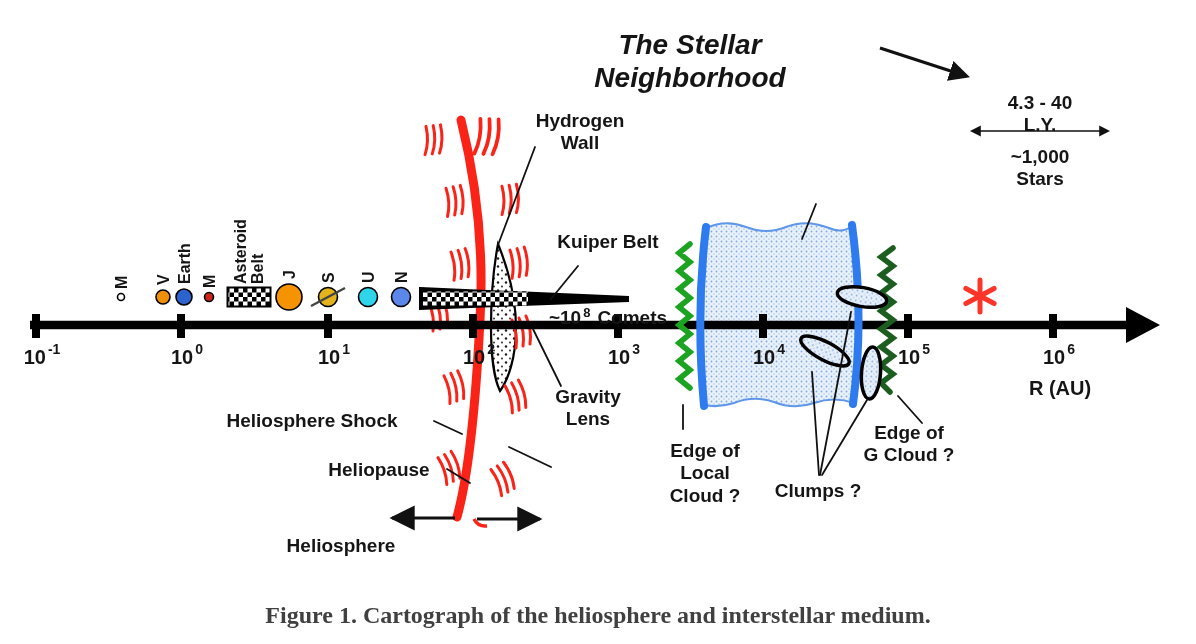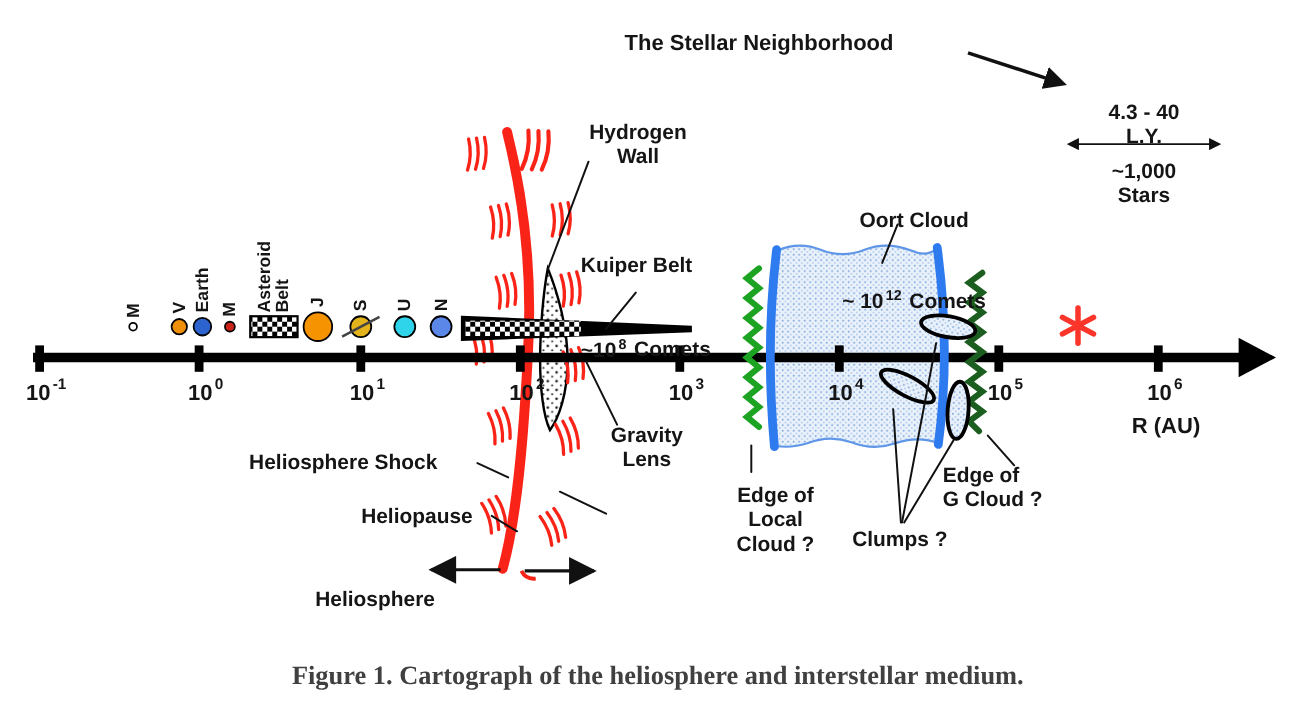--- a/index.html
+++ b/index.html
@@ -1,22 +1,22 @@
 <!DOCTYPE html>
 <html style="--red: #fa2318; --blue: #2e7bf0; --blue-fill: #e9f1fb; --green-local: #1ca321; --green-g: #1b5e1f; --asterisk-red: #fb352a;"><head>
 <meta charset="utf-8">
 <style>
   html,body{margin:0;padding:0;background:#ffffff;}
   #stage{position:relative;width:1196px;height:644px;background:#fff;overflow:hidden;
          font-family:"Liberation Sans","DejaVu Sans",sans-serif;color:#151515;}
   #art{position:absolute;left:0;top:0;}
   .t{position:absolute;font-weight:bold;color:#151515;white-space:pre-line;
      text-align:center;line-height:1.18;font-size:19px;}
-  .t.big{font-size:20px;}
-  .t.left{text-align:left;}
+  .t.big{font-size:28px;font-style:italic;}
+  .t.left{text-align:center;}
   .t sup{font-size:13px;margin:0 2px;}
   .unit{margin-left:5px;}
   .caption{position:absolute;left:0;top:602px;width:1196px;text-align:center;
      font-family:"Liberation Serif","DejaVu Serif",serif;font-weight:bold;font-size:24px;color:#404040;}
   .ticklabel{position:absolute;top:343px;transform:translateX(-50%);
      font-weight:bold;font-size:20px;white-space:nowrap;}
   .ticklabel sup{font-size:14px;position:relative;top:-2px;margin-left:2px;}
   .pl{position:absolute;font-weight:bold;font-size:16px;line-height:17px;
      transform-origin:0 100%;transform:rotate(-90deg);white-space:pre;text-align:left;}
   
@@ -174,26 +174,20 @@
 
   <div class="t big" style="left:540px;top:28px;width:300px;">The Stellar Neighborhood</div>
 
   <div class="t" style="left:985px;top:76px;width:110px;margin-top:16px;">4.3 - 40
 L.Y.</div>
 
   <div class="t" style="left:985px;top:146px;width:110px;">~1,000
 Stars</div>
 
 
-  <div class="t" style="left:741px;top:168px;width:180px;">
-    <div>Oort Cloud</div>
-    <div style="margin-top:3px;">
-      <span>~ 10</span><sup>12</sup><span class="unit">Comets</span>
-    </div>
-  </div>
 
   <div class="t" style="left:526px;top:110px;width:108px;">Hydrogen
 Wall</div>
 
   <div class="t left" style="left:528px;top:209px;width:160px;">
     <div>Kuiper Belt</div>
     <div style="margin-top:6px;">
       <span>~10</span><sup>8</sup><span class="unit">Comets</span>
     </div>
   </div>

